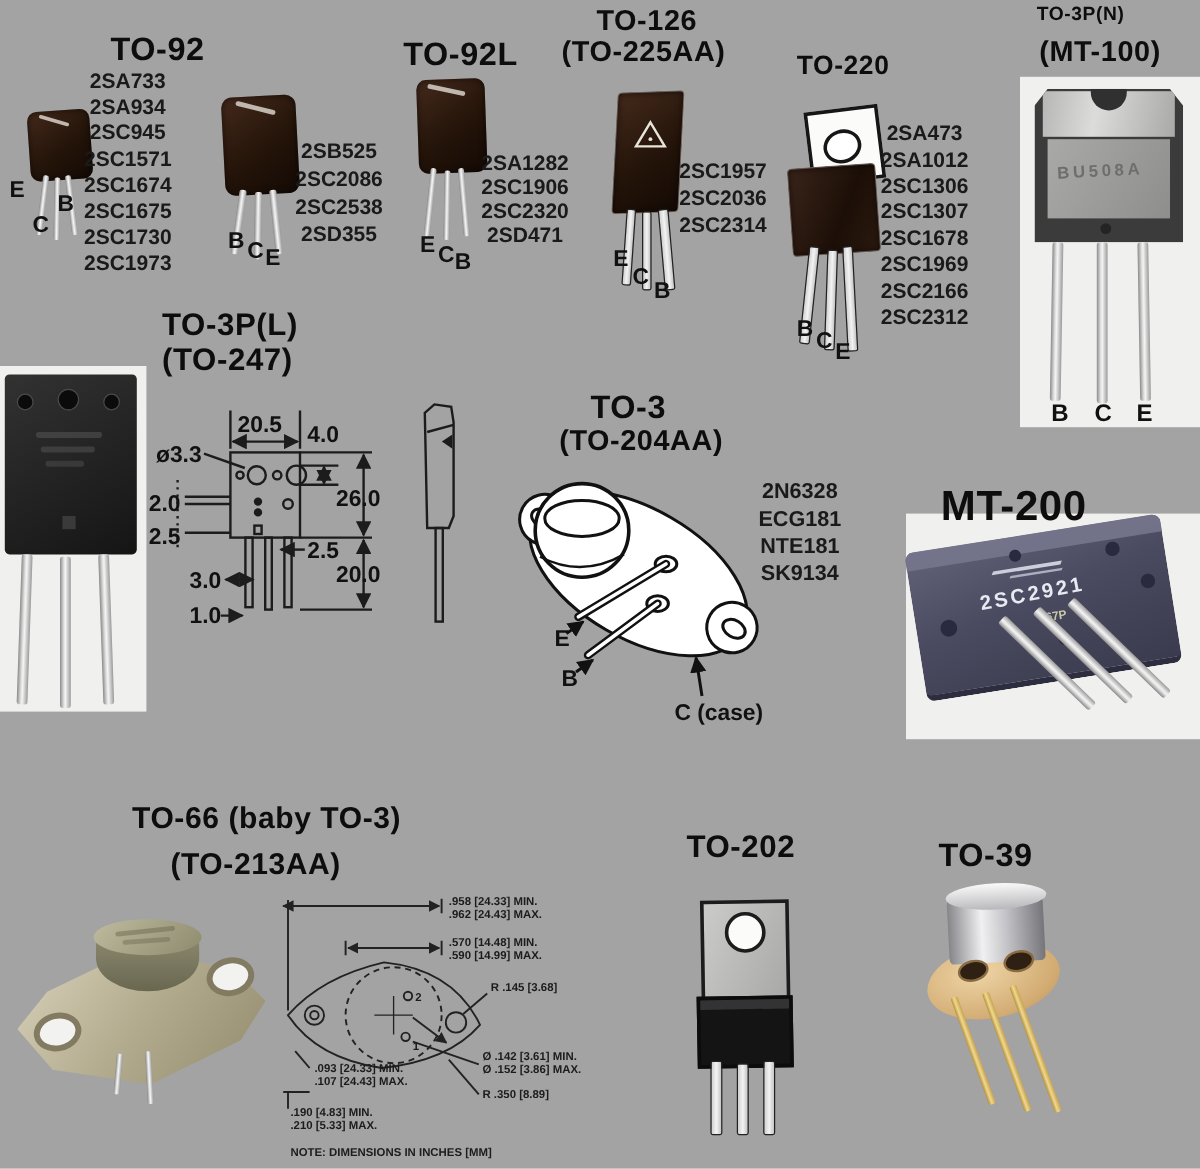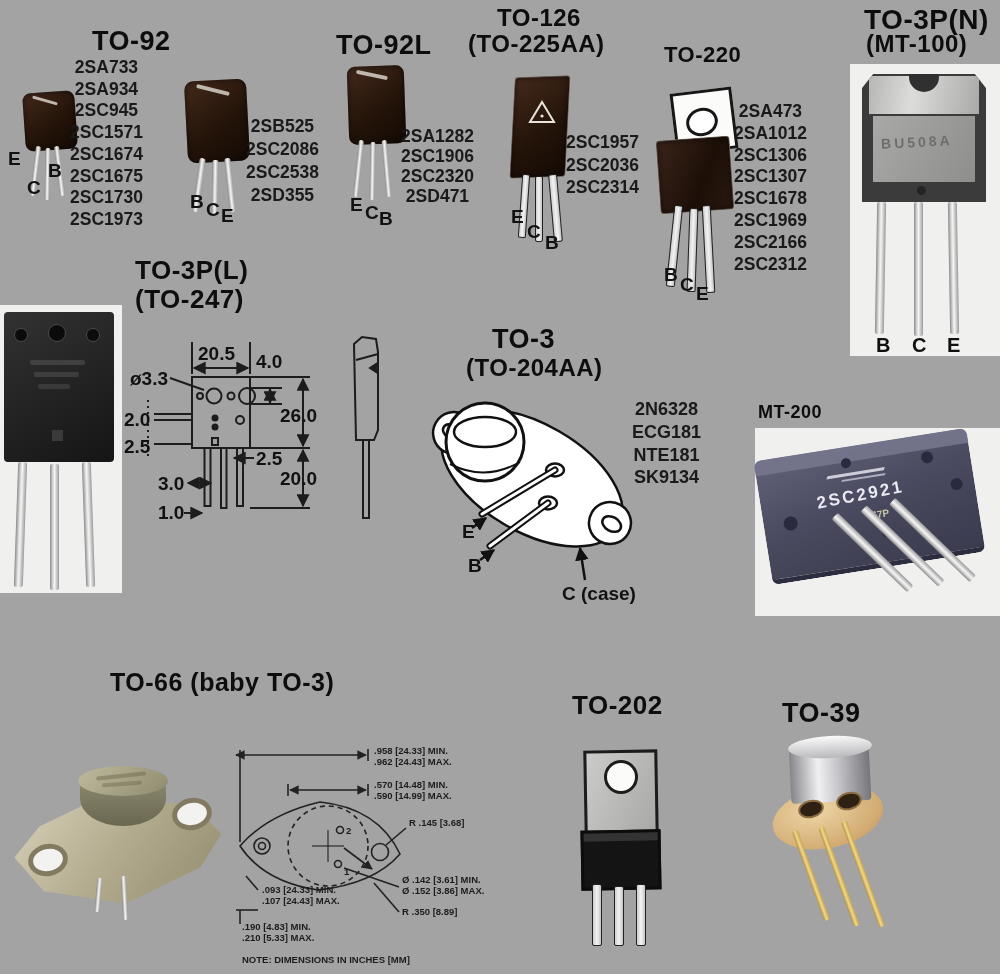--- a/index.html
+++ b/index.html
@@ -111,21 +111,21 @@
       <div>2SA1012</div>
       <div>2SC1306</div>
       <div>2SC1307</div>
       <div>2SC1678</div>
       <div>2SC1969</div>
       <div>2SC2166</div>
       <div>2SC2312</div>
     </div>
 
   <div class="backdrop" style="left:850px;top:64px;width:150px;height:292px"></div>
-  <div class="title" style="left:864px;top:4px;font-size:28px">TO-3P(N)</div>
+  <div class="title" style="left:864px;top:4px;font-size:16px">TO-3P(N)</div>
   <div class="title" style="left:866px;top:30px;font-size:24px">(MT-100)</div>
   <div class="abs" style="left:862px;top:74px;width:124px;height:128px;background:#3b3b3b;clip-path:polygon(9% 0,91% 0,100% 11%,100% 100%,0 100%,0 11%)">
     <div class="abs" style="left:7px;top:2px;width:110px;height:38px;background:linear-gradient(100deg,#b6b6b4,#dcdcda 40%,#a9a9a7)"></div>
     <div class="abs" style="left:47px;top:0;width:30px;height:18px;background:#303030;border-radius:0 0 16px 16px"></div>
     <div class="abs" style="left:11px;top:42px;width:102px;height:66px;background:linear-gradient(120deg,#a9a9a7,#8e8e8c)">
       <div class="abs" style="left:8px;top:18px;font-size:14px;font-weight:bold;color:#6e6e6c;letter-spacing:3px;transform:rotate(-3deg)">BU508A</div>
     </div>
     <div class="abs" style="left:55px;top:112px;width:9px;height:9px;background:#242424;border-radius:50%"></div>
   </div>
   <div class="lead" style="left:876px;top:202px;width:9px;height:132px;transform:rotate(1deg)"></div>
@@ -238,38 +238,39 @@
     <text class="lbl" x="138" y="214">C (case)</text>
   </svg>
   <div class="plist" style="left:632px;top:398px;font-size:18px;line-height:22.8px">
       <div>2N6328</div>
       <div>ECG181</div>
       <div>NTE181</div>
       <div>SK9134</div>
     </div>
 
   <div class="backdrop" style="left:755px;top:428px;width:245px;height:188px"></div>
-  <div class="title" style="left:758px;top:402px;font-size:18px">MT-200</div>
+  <div class="title" style="left:784px;top:402px;font-size:35px">MT-200</div>
   <div class="abs" style="left:762px;top:444px;width:215px;height:120px;background:linear-gradient(165deg,#62627a 0%,#4a4a60 45%,#3b3b4f 100%);border-radius:7px;border-bottom:5px solid #2d2d40;transform:rotate(-9deg)">
     <div class="abs" style="left:0;top:0;width:100%;height:15px;background:#75758d;opacity:.9;border-radius:7px 7px 0 0"></div>
     <div class="abs" style="left:70px;top:26px;width:58px;height:3px;background:#dcdce8;transform:skewX(-30deg);opacity:.9"></div>
     <div class="abs" style="left:84px;top:32px;width:44px;height:2px;background:#c6c6d6;transform:skewX(-30deg);opacity:.8"></div>
     <div class="abs" style="left:56px;top:40px;font-size:17px;font-weight:bold;color:#e9e9f2;letter-spacing:2.5px;transform:rotate(-2deg)">2SC2921</div>
     <div class="abs" style="left:108px;top:66px;font-size:10px;font-weight:bold;color:#c9c9a8">67P</div>
     <div class="dot" style="left:20px;top:60px;width:14px;height:14px"></div>
     <div class="dot" style="left:86px;top:11px;width:10px;height:10px"></div>
     <div class="dot" style="left:166px;top:17px;width:12px;height:12px"></div>
     <div class="dot" style="left:191px;top:48px;width:12px;height:12px"></div>
     <div class="dot" style="left:116px;top:86px;width:10px;height:10px"></div>
   </div>
   <div class="lead" style="left:868px;top:500px;width:9px;height:105px;transform:rotate(-46deg)"></div>
   <div class="lead" style="left:898px;top:492px;width:9px;height:108px;transform:rotate(-46deg)"></div>
   <div class="lead" style="left:928px;top:484px;width:9px;height:112px;transform:rotate(-46deg)"></div>
 
   <div class="title" style="left:110px;top:668px;font-size:25px">TO-66 (baby TO-3)</div>
+  <div class="title" style="left:142px;top:706px;font-size:25px">(TO-213AA)</div>
   <div class="abs" style="left:14px;top:792px;width:208px;height:112px;transform:rotate(-4deg);background:linear-gradient(130deg,#d8d2ba,#b3ab8e 50%,#938b6e);clip-path:polygon(0% 52%,13% 26%,48% 0%,88% 18%,100% 44%,89% 72%,52% 100%,13% 84%)"></div>
   <div class="abs" style="left:28px;top:844px;width:30px;height:22px;border-radius:50%;background:#f2f2f0;border:5px solid #837b61;transform:rotate(-12deg)"></div>
   <div class="abs" style="left:172px;top:798px;width:30px;height:22px;border-radius:50%;background:#f2f2f0;border:5px solid #837b61;transform:rotate(-12deg)"></div>
   <div class="abs" style="left:80px;top:778px;width:86px;height:48px;background:linear-gradient(180deg,#8d8a70,#6a6751);border-radius:10px 10px 44px 44px / 10px 10px 28px 28px"></div>
   <div class="abs" style="left:78px;top:766px;width:90px;height:30px;border-radius:50%;background:linear-gradient(135deg,#bfbb9e,#8e8a6d)">
     <div class="abs" style="left:18px;top:8px;width:50px;height:4px;background:#6e6a52;opacity:.5;border-radius:2px;transform:rotate(-6deg)"></div>
     <div class="abs" style="left:24px;top:16px;width:40px;height:4px;background:#6e6a52;opacity:.45;border-radius:2px;transform:rotate(-4deg)"></div>
   </div>
   <div class="lead" style="left:96px;top:878px;width:5px;height:34px;transform:rotate(5deg)"></div>
   <div class="lead" style="left:122px;top:876px;width:5px;height:44px;transform:rotate(-3deg)"></div>

